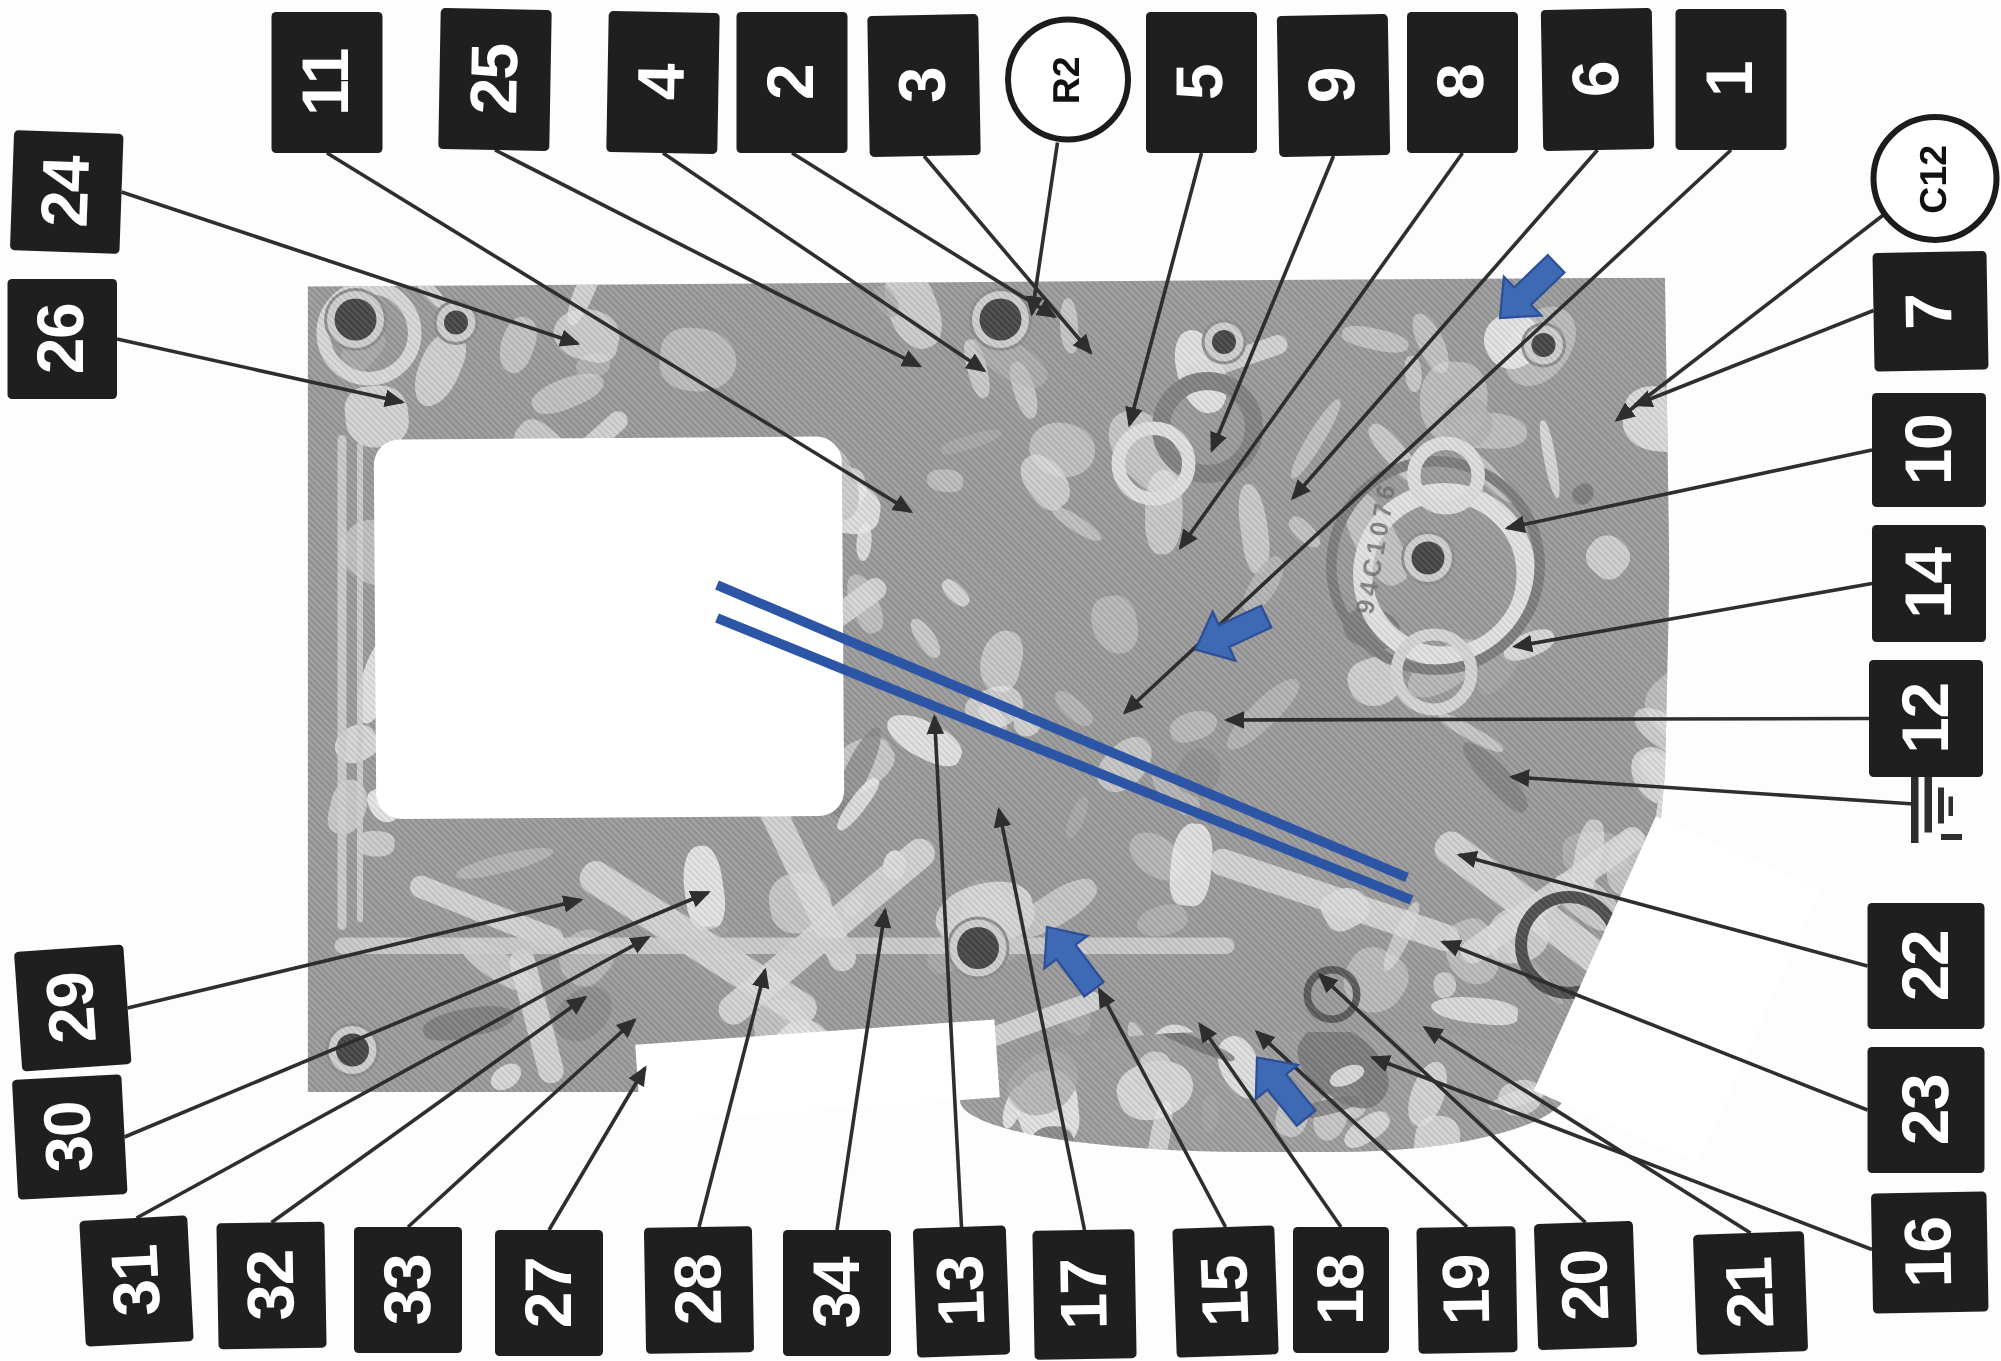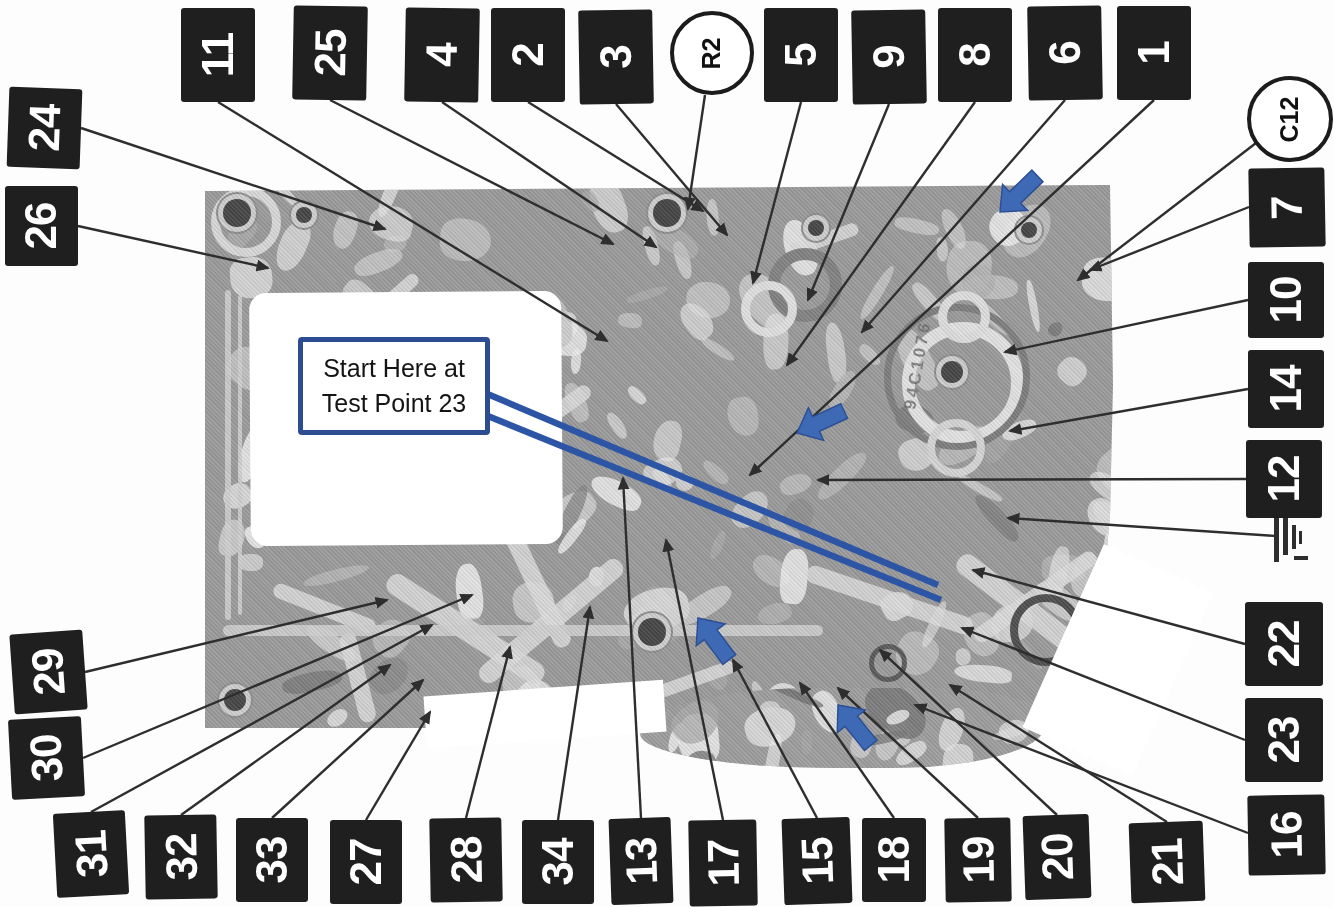--- a/index.html
+++ b/index.html
@@ -437,18 +437,14 @@
         <span>22</span>
       </div>
       <div class="sq" style="left: 1245px; top: 698px; width: 78px; height: 84px;">
         <span>23</span>
       </div>
       <div class="sq" style="left: 1248px; top: 795px; width: 77px; height: 80px; transform: rotate(-1deg);">
         <span>16</span>
       </div>
     </div>
 
-  <div class="start-box">
-    <div>Start Here at</div>
-    <div>Test Point 23</div>
-  </div>
 
 </div>
 
 </body></html>

